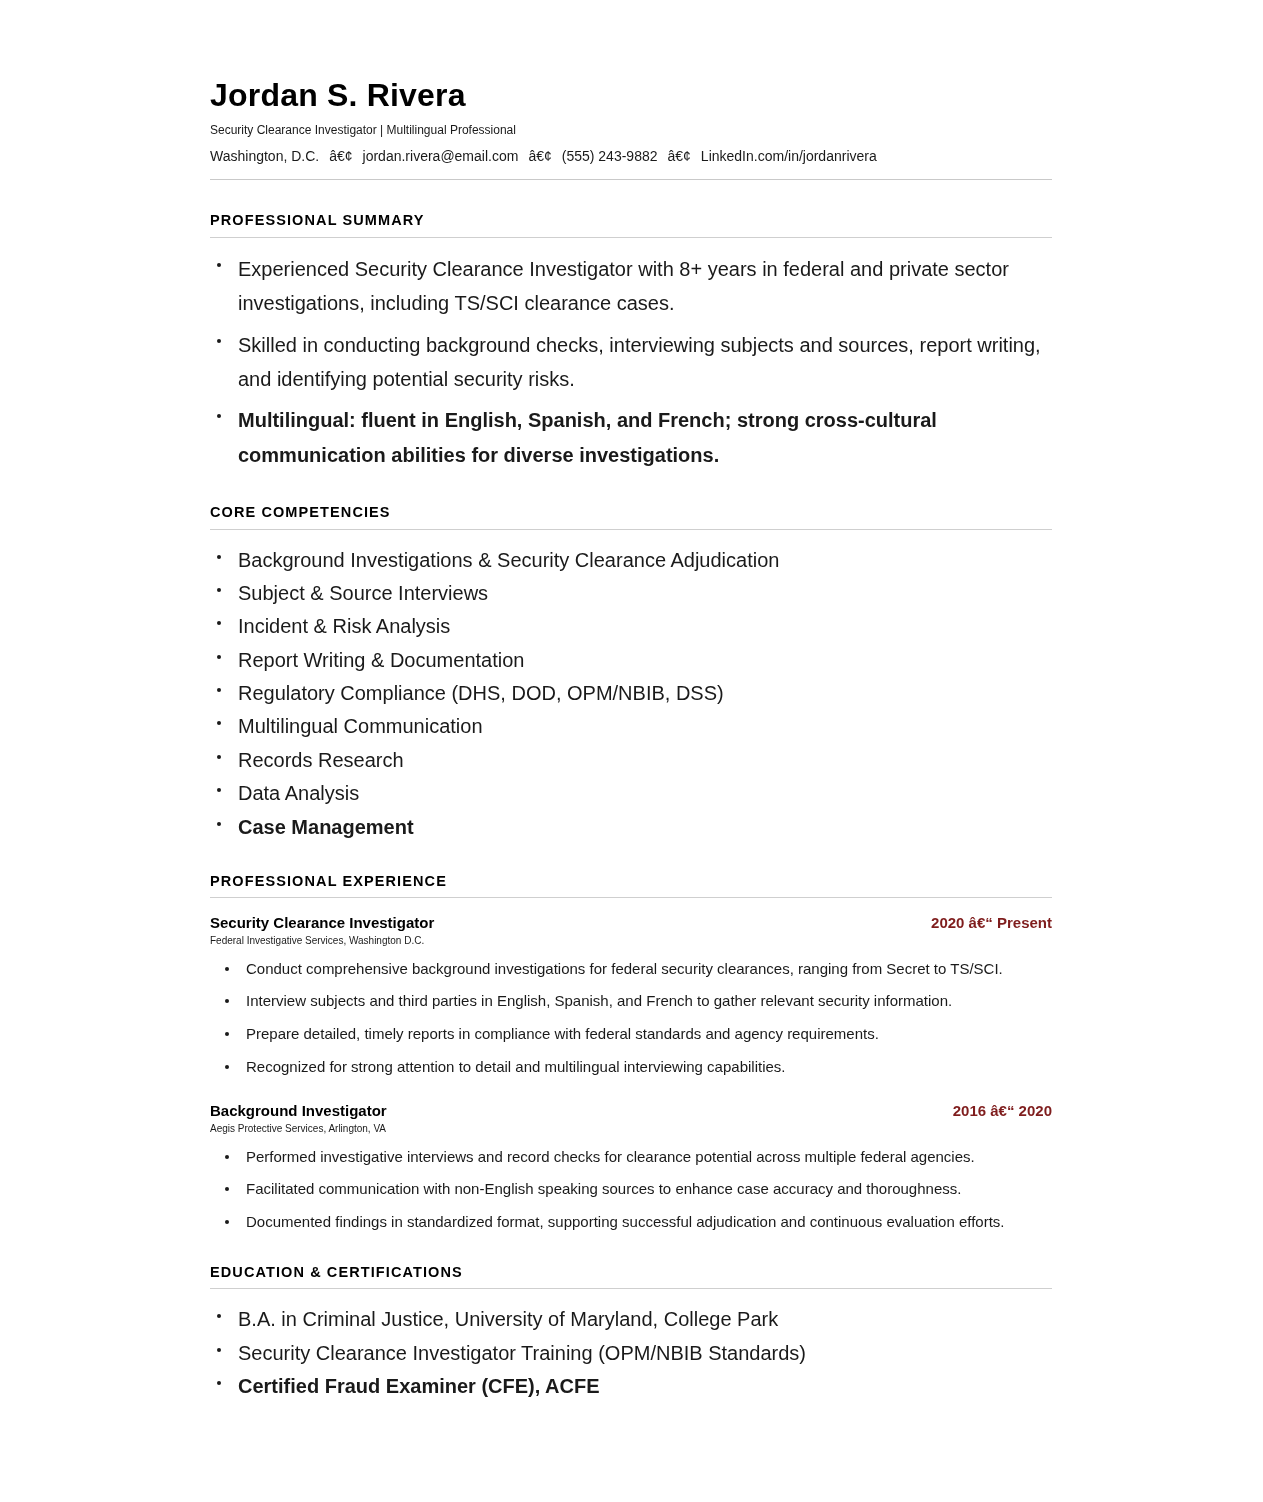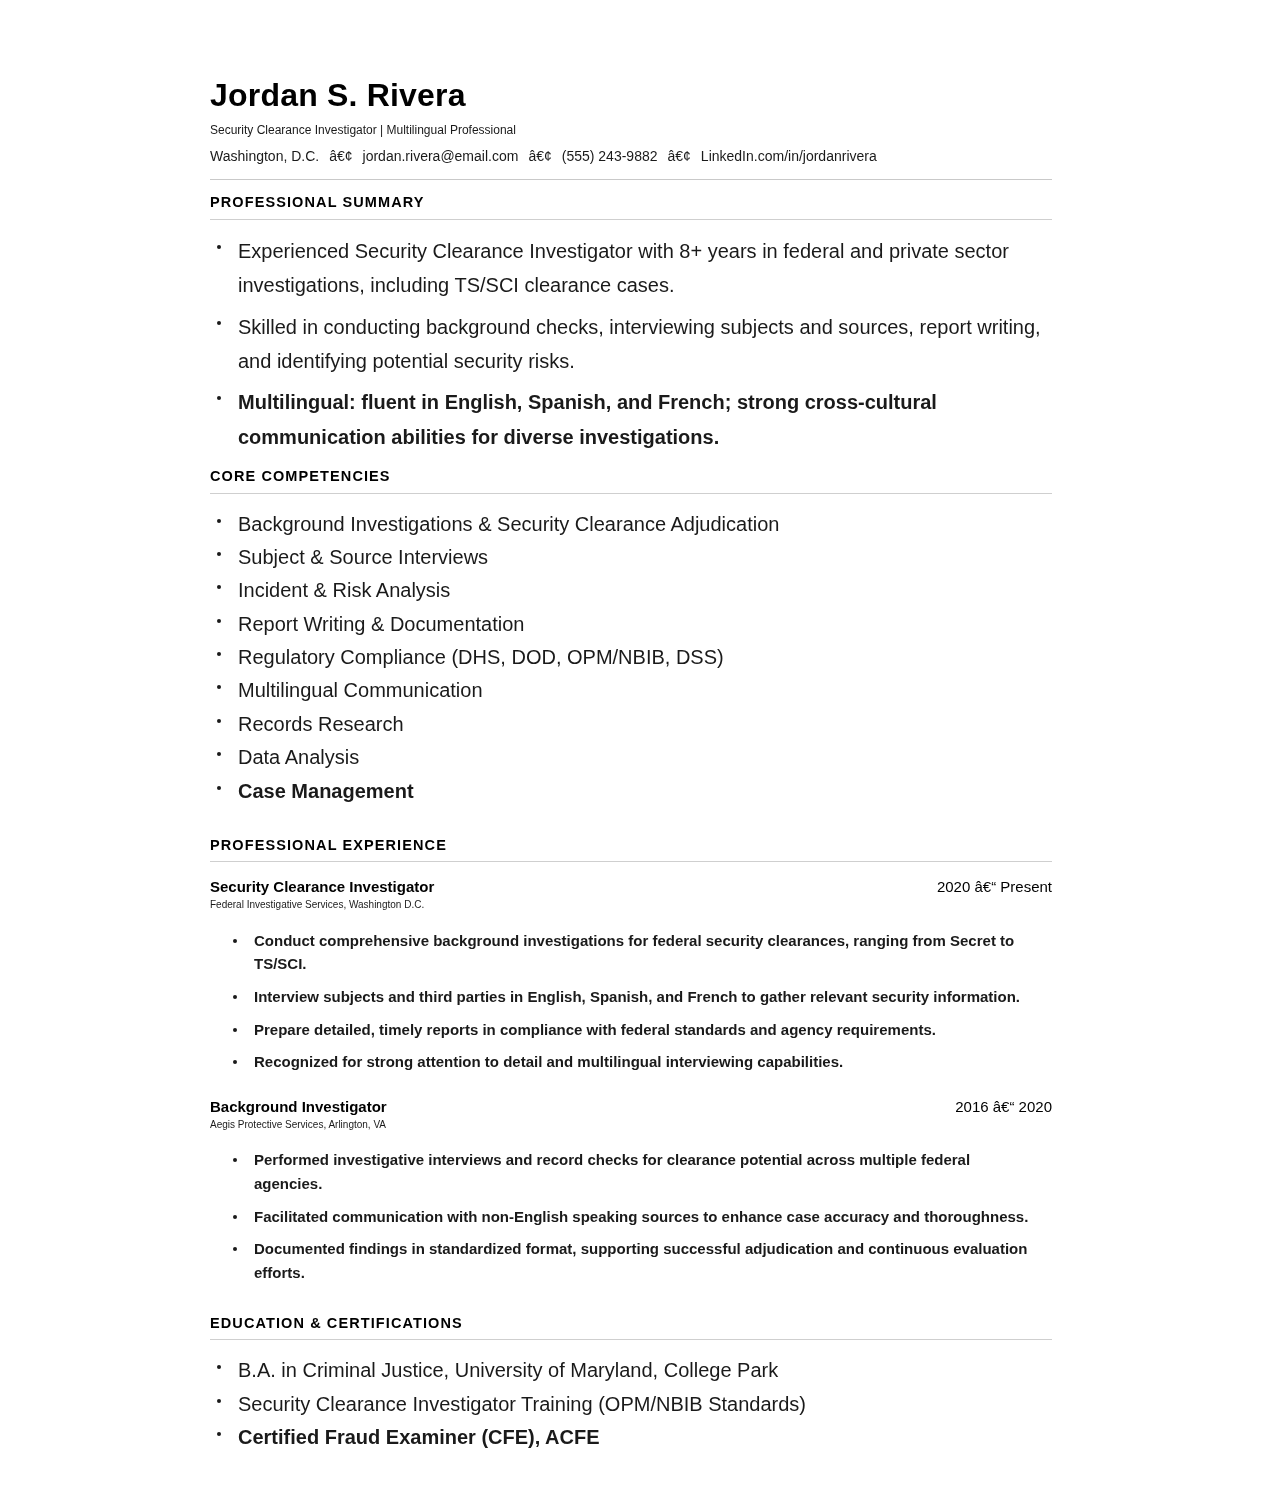--- a/index.html
+++ b/index.html
@@ -62,21 +62,21 @@
   }
   .header-rule {
     border: 0;
     border-top: 1px solid #c9c9c9;
     margin: 13px 0 0 0;
     height: 0;
   }
 
   
   .section {
-    margin-top: 14px;
+    margin-top: 32px;
   }
   .section-title {
     font-size: 14.5px;
     font-weight: bold;
     letter-spacing: 1.1px;
     text-transform: uppercase;
     color: #000000;
     margin: 0 0 7px 0;
     line-height: 1.2;
   }
@@ -134,36 +134,35 @@
     line-height: 1.45;
   }
   .job-title {
     font-size: 15px;
     font-weight: bold;
     color: #000000;
     text-align: right;
   }
   .job-dates {
     font-size: 15px;
-    font-weight: normal;
-    color: #000000;
+    font-weight: bold;
+    color: #7f1d1d;
     white-space: nowrap;
     padding-left: 20px;
   }
   .job-company {
     font-size: 10px;
     color: #1a1a1a;
     line-height: 1.45;
     margin: 0 0 2px 0;
   }
   ul.job-bullets {
     list-style: none;
-    margin: 16px;
+    margin: 8px;
     padding: 0;
-    font-weight: bold;
   }
   ul.job-bullets > li {
     position: relative;
     padding-left: 28px;
     font-size: 15px;
     line-height: 1.58;
     color: #1a1a1a;
     margin-bottom: 9px;
   }
   ul.job-bullets > li:first-child {

